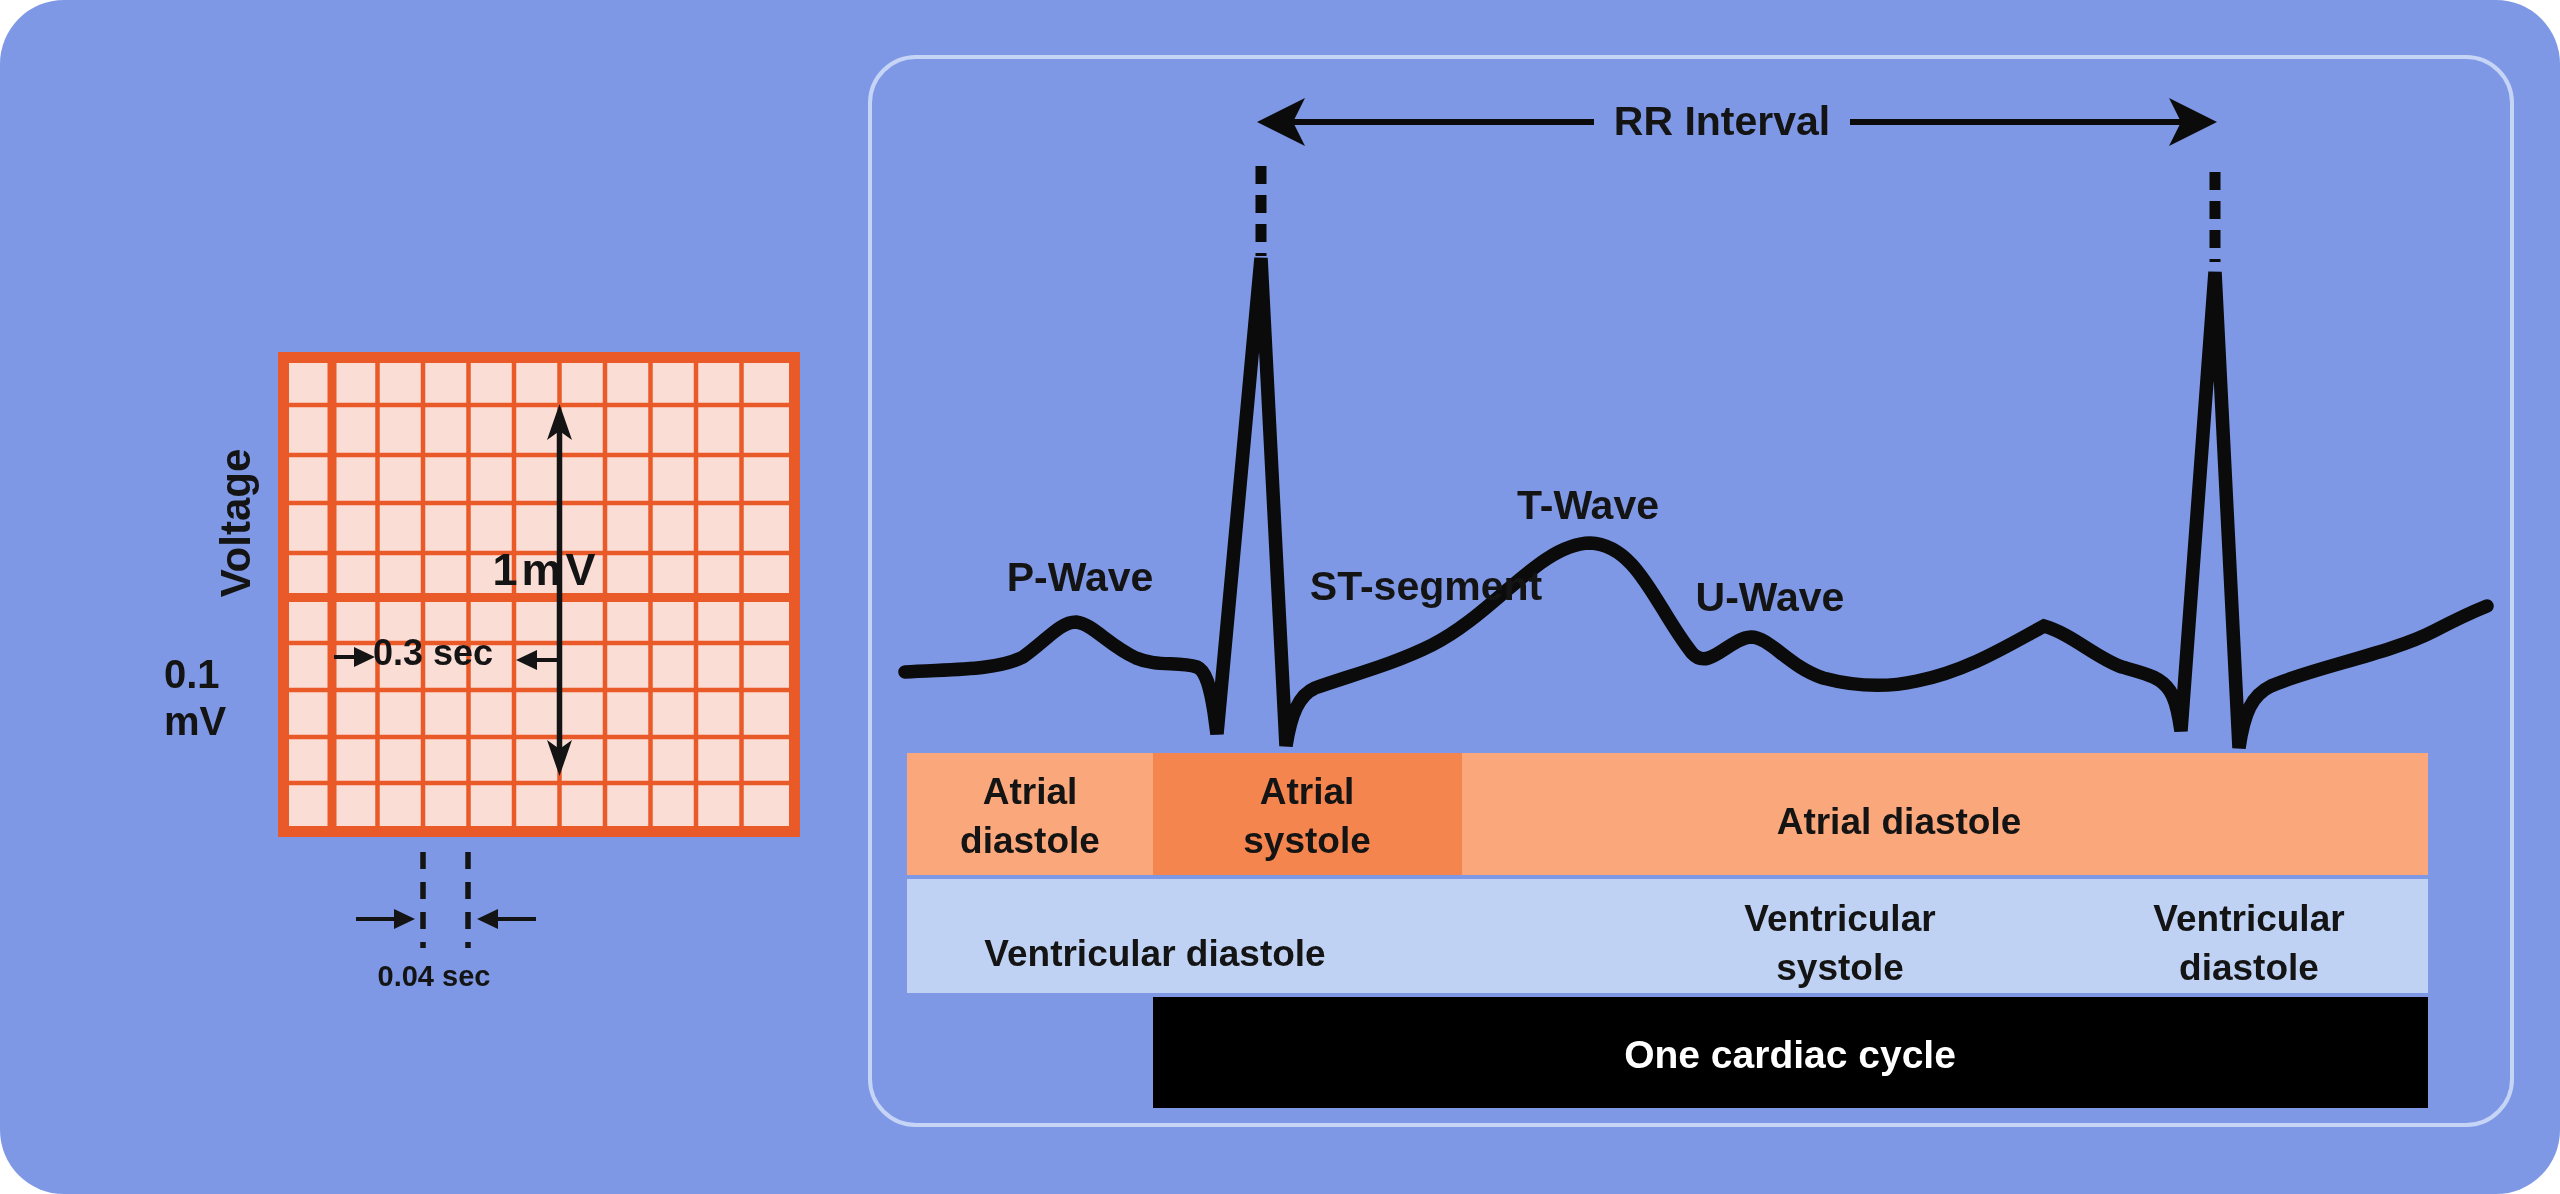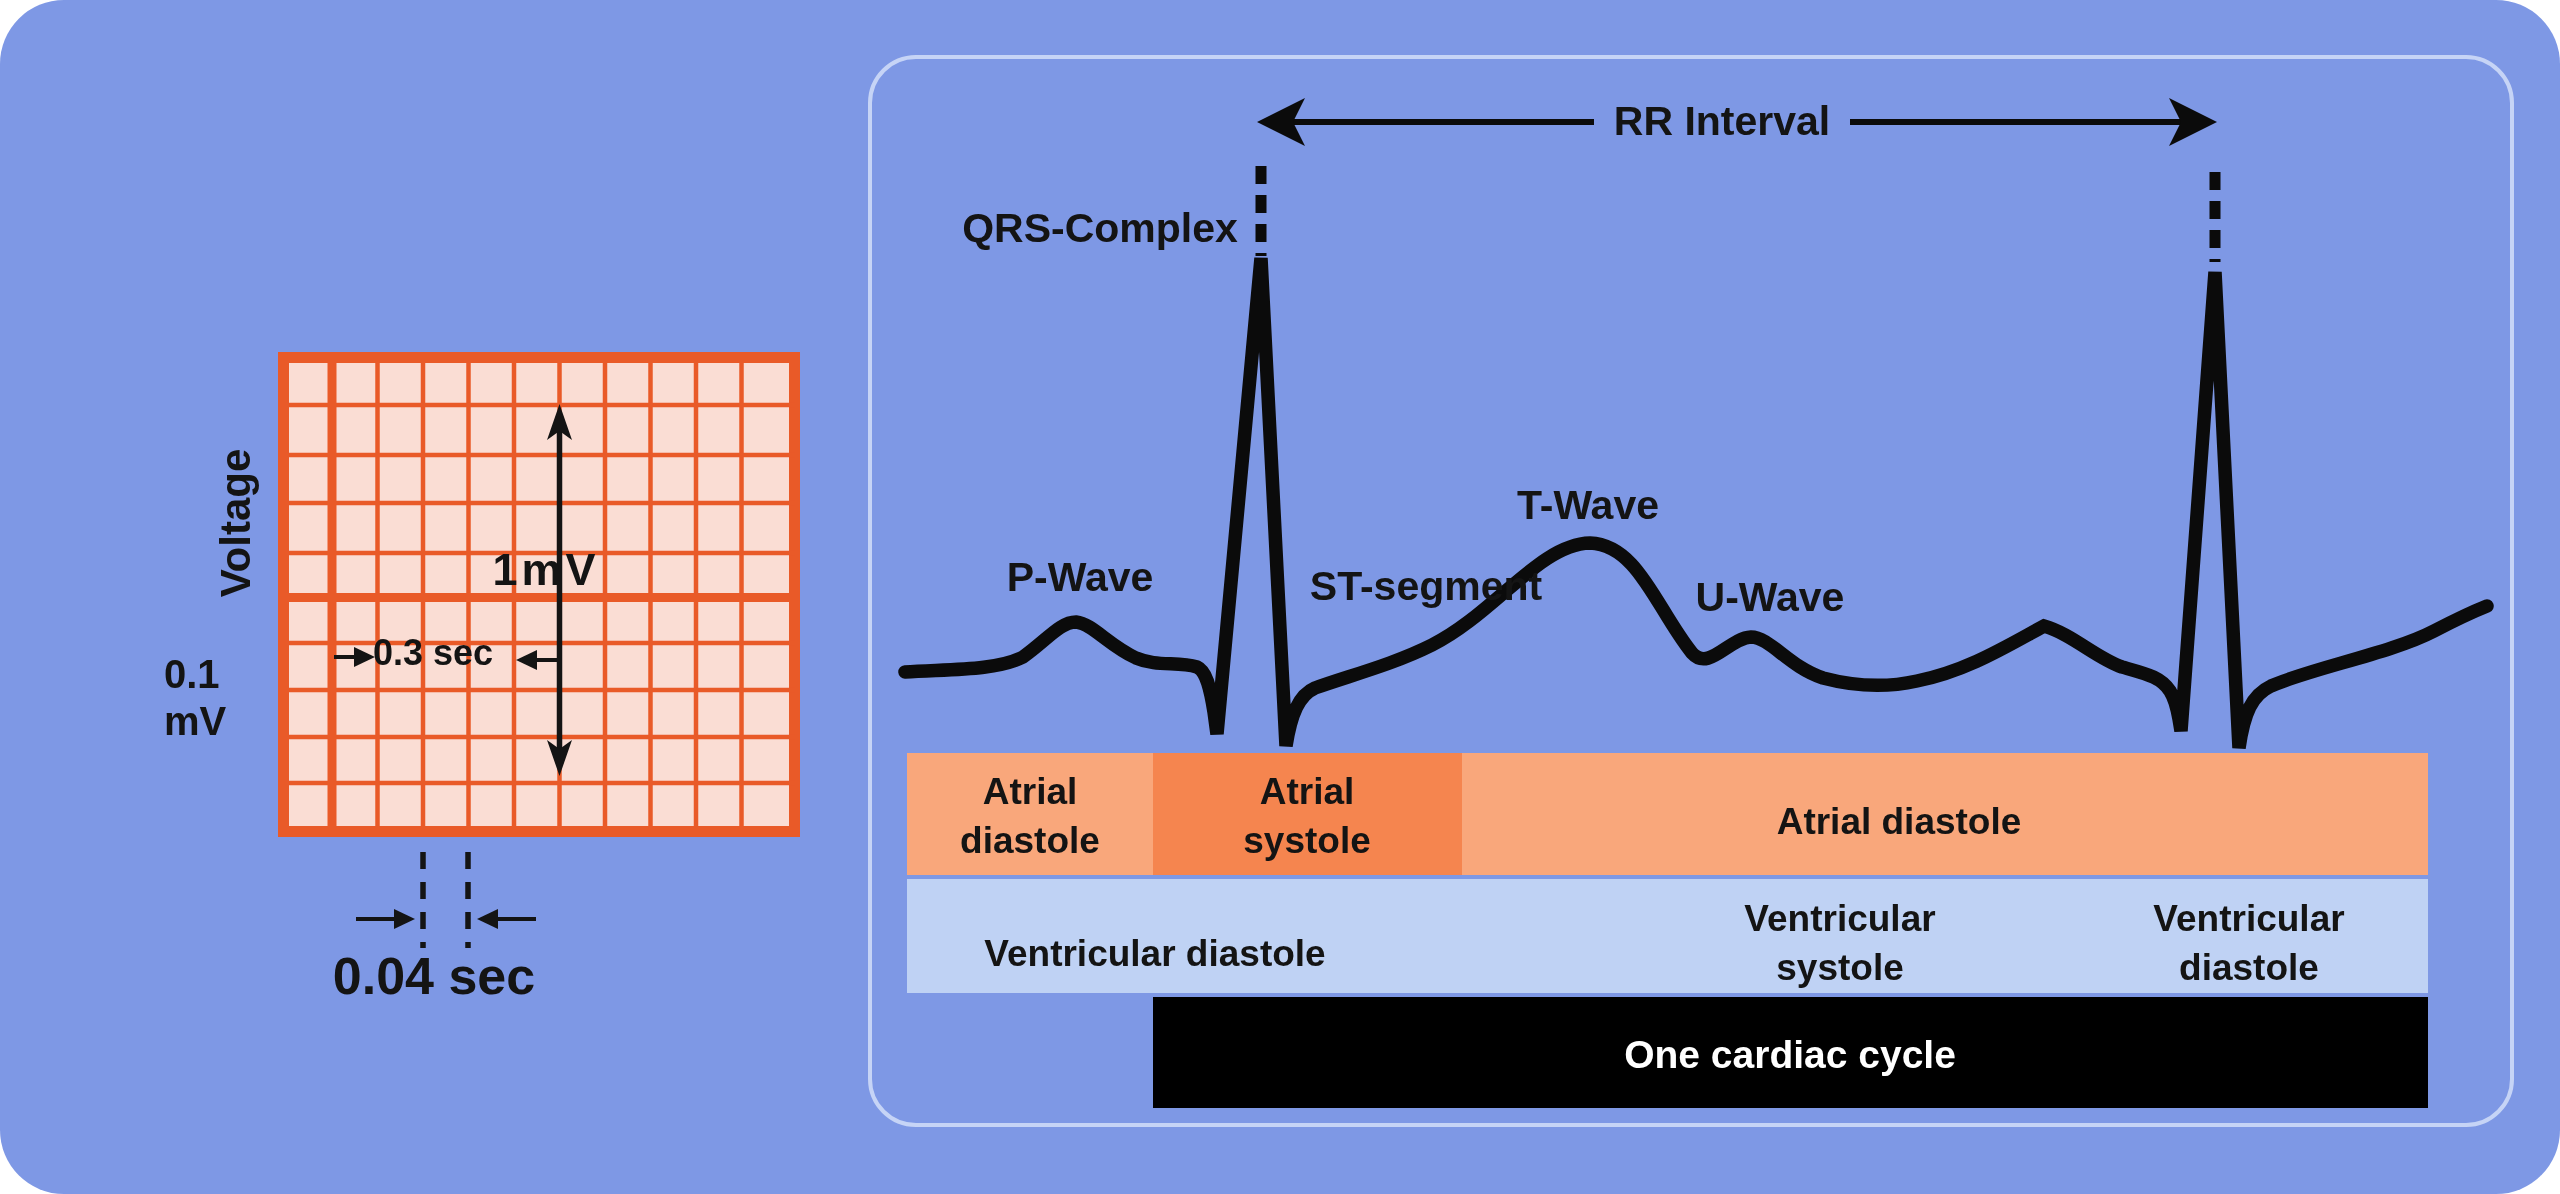--- a/index.html
+++ b/index.html
@@ -143,24 +143,23 @@
 
   <div class="mv-block" style="left:146px;top:651px;margin-left:18px;">
     <div>0.1</div>
     <div>mV</div>
   </div>
 
   <div class="lbl" style="left:546px;top:570px;font-size:45px;letter-spacing:4px;">1mV</div>
 
   <div class="lbl" style="left:433px;top:653px;font-size:36px;">0.3 sec</div>
 
-  <div class="lbl" style="left:434px;top:976px;font-size:52px;">0.04 sec</div>
+  <div class="lbl" style="left:434px;top:976px;font-size:29px;">0.04 sec</div>
 
   <div class="lbl wave-lbl" style="left:1722px;top:121px;">RR Interval</div>
-  <div class="lbl wave-lbl" style="left:1100px;top:228px;">QRS-Complex</div>
   <div class="lbl wave-lbl" style="left:1080px;top:577px;">P-Wave</div>
   <div class="lbl wave-lbl" style="left:1426px;top:586px;text-align:center;">ST-segment</div>
   <div class="lbl wave-lbl" style="left:1588px;top:505px;">T-Wave</div>
   <div class="lbl wave-lbl" style="left:1770px;top:597px;">U-Wave</div>
 
   <div class="lbl lbl2 bar-text" style="left:1030px;top:816px;">
     <div><span>Atrial</span></div>
     <div><span>diastole</span></div>
   </div>
   <div class="lbl lbl2 bar-text" style="left:1307px;top:816px;">

